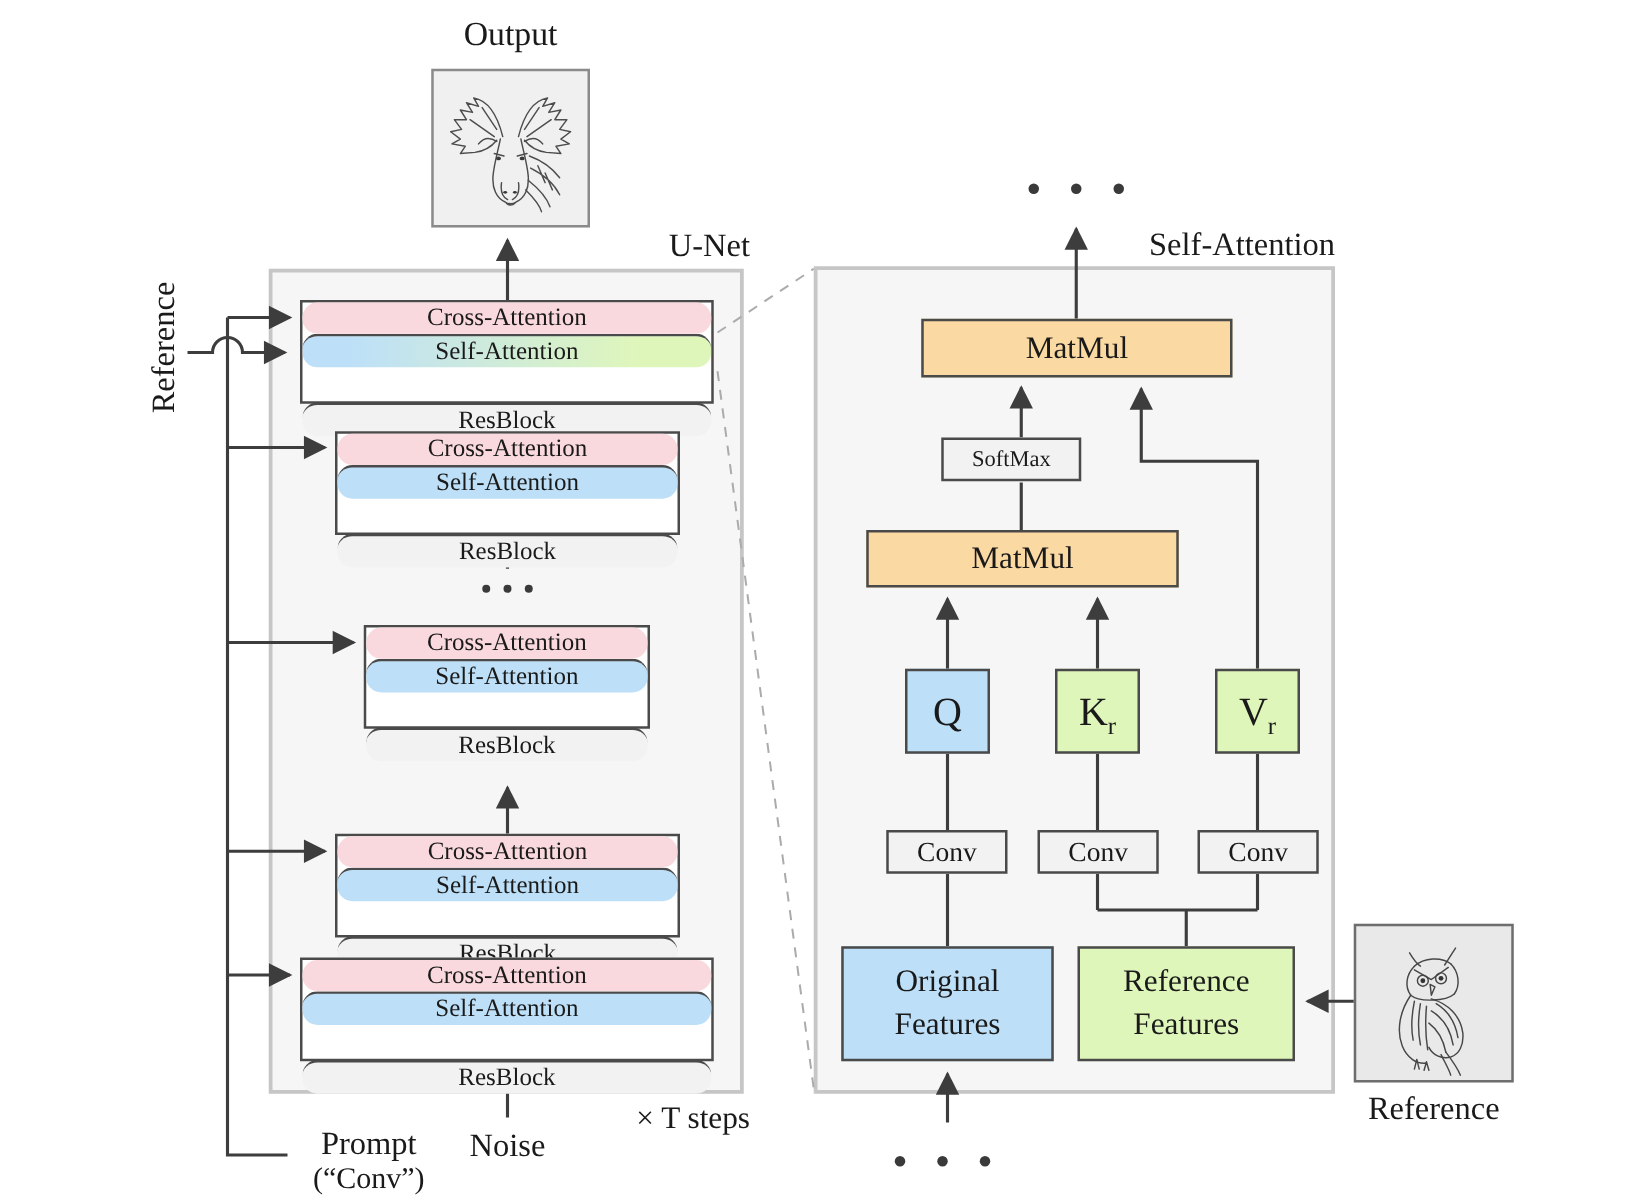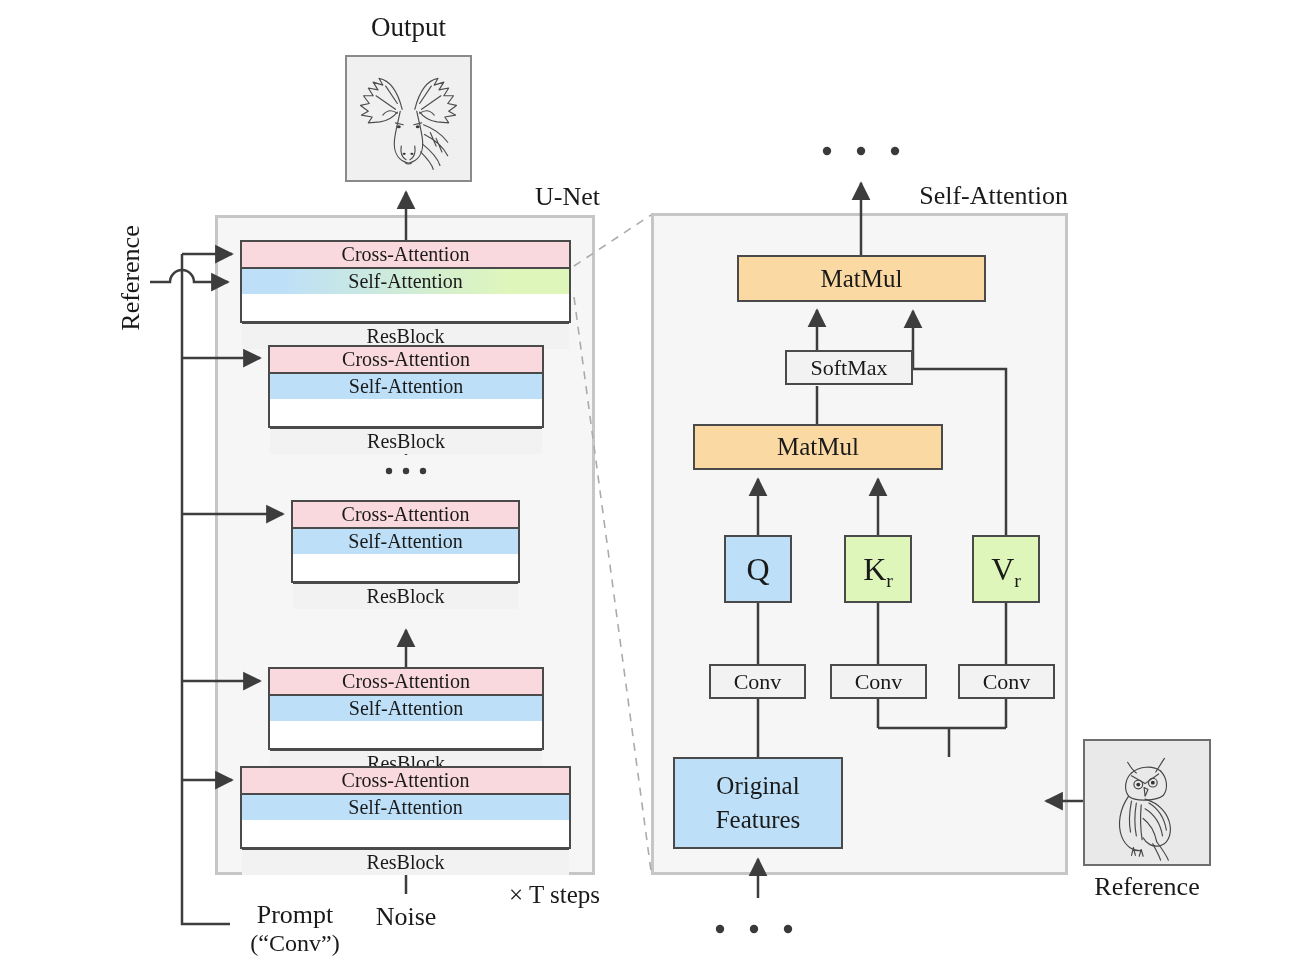--- a/index.html
+++ b/index.html
@@ -12,21 +12,21 @@
     position:absolute; box-sizing:border-box;
     background:var(--panel-bg,#f6f6f6); border:3px solid var(--panel-border,#c6c6c6);
   }
   svg.layer { position:absolute; left:0; top:0; width:1312px; height:962px; }
   .block {
     position:absolute; box-sizing:border-box; border:2px solid var(--box-border,#4a4a4a);
     background:#fff;
   }
   .row {
     height:25px; line-height:25px; text-align:center; font-size:20px;
-    border-top:2px solid var(--box-border,#4a4a4a); color:var(--text,#1a1a1a);
+    border-top:2px solid var(--box-border,#4a4a4a); color:var(--text,#1a1a1a);border-radius:12px;
   }
   .row:first-child { border-top:none; }
   .row.pink { background:var(--pink,#f9d9de); }
   .row.blue { background:var(--blue,#bde0f8); }
   .row.gray { background:var(--gray-box,#f2f2f2);margin-top:28px; }
   .row.grad { background:linear-gradient(90deg, var(--blue,#bde0f8) 12%, var(--green,#dff6bb) 82%); }
   .box {
     position:absolute; box-sizing:border-box; border:2px solid var(--box-border,#4a4a4a);
     display:flex; align-items:center; justify-content:center; text-align:center;
     color:var(--text,#1a1a1a);
@@ -137,21 +137,21 @@
   </div>
   <div class="block" style="left:240px; top:766px; width:331px; height:83px;">
     <div class="row pink">Cross-Attention</div>
     <div class="row blue">Self-Attention</div>
     <div class="row gray">ResBlock</div>
   </div>
 
   <div class="box orange" style="left:737px; top:255px; width:249px; height:47px; font-size:25px;">
     <span>MatMul</span>
   </div>
-  <div class="box graybg" style="left:753px; top:350px; width:128px; height:35px; font-size:22px;margin-left:32px;">
+  <div class="box graybg" style="left:753px; top:350px; width:112px; height:35px; font-size:18px;">
     <span>SoftMax</span>
   </div>
   <div class="box orange" style="left:693px; top:424px; width:250px; height:46px; font-size:25px;">
     <span>MatMul</span>
   </div>
   <div class="box bluebg" style="left:724px; top:535px; width:68px; height:68px; font-size:32px;">
     <span>Q</span>
   </div>
   <div class="box greenbg" style="left:844px; top:535px; width:68px; height:68px; font-size:32px;">
     <span><span>K</span><sub class="r">r</sub></span>
@@ -163,20 +163,23 @@
     <span>Conv</span>
   </div>
   <div class="box graybg" style="left:830px; top:664px; width:97px; height:35px; font-size:22px;">
     <span>Conv</span>
   </div>
   <div class="box graybg" style="left:958px; top:664px; width:97px; height:35px; font-size:22px;">
     <span>Conv</span>
   </div>
   <div class="box bluebg" style="left:673px; top:757px; width:170px; height:92px; font-size:25px; line-height:1.35; padding:0 16px;">
     <span>Original Features</span>
+  </div>
+  <div class="box greenbg" style="left:862px; top:757px; width:174px; height:92px; font-size:25px; line-height:1.35; padding:0 16px;">
+    <span>Reference Features</span>
   </div>
 
   <div class="imgbox" style="left:345px; top:55px; width:127px; height:127px; background:#f0f0f0; border:2px solid #8a8a8a;">
     <svg width="123" height="123" viewBox="0 0 127 127">
       <g stroke="#4d4d4d" stroke-width="1.2" fill="none" stroke-linecap="round" stroke-linejoin="round">
         <path d="M57,54 C52,34 44,24 33,22 l4,7 -10,-3 5,8 -10,-2 5,8 -10,0 6,8 -9,2 8,6 -7,4 11,2 -4,6 12,-1 c8,-1 14,-5 18,-10"></path>
         <path d="M70,54 C75,34 83,24 94,22 l-4,7 10,-3 -5,8 10,-2 -5,8 10,0 -6,8 9,2 -8,6 7,4 -11,2 4,6 -12,-1 c-8,-1 -14,-5 -18,-10"></path>
         <path d="M40,30 L52,48 M30,40 L50,54 M87,30 L75,48 M97,40 L77,54"></path>
         <path d="M52,58 C46,54 41,55 37,60 M75,58 C81,54 86,55 90,60"></path>
         <path d="M55,56 C53,66 50,76 49,86 C48,97 52,105 59,108 C62,110 65,110 68,108 C75,105 79,97 78,86 C77,76 74,66 72,56"></path>

